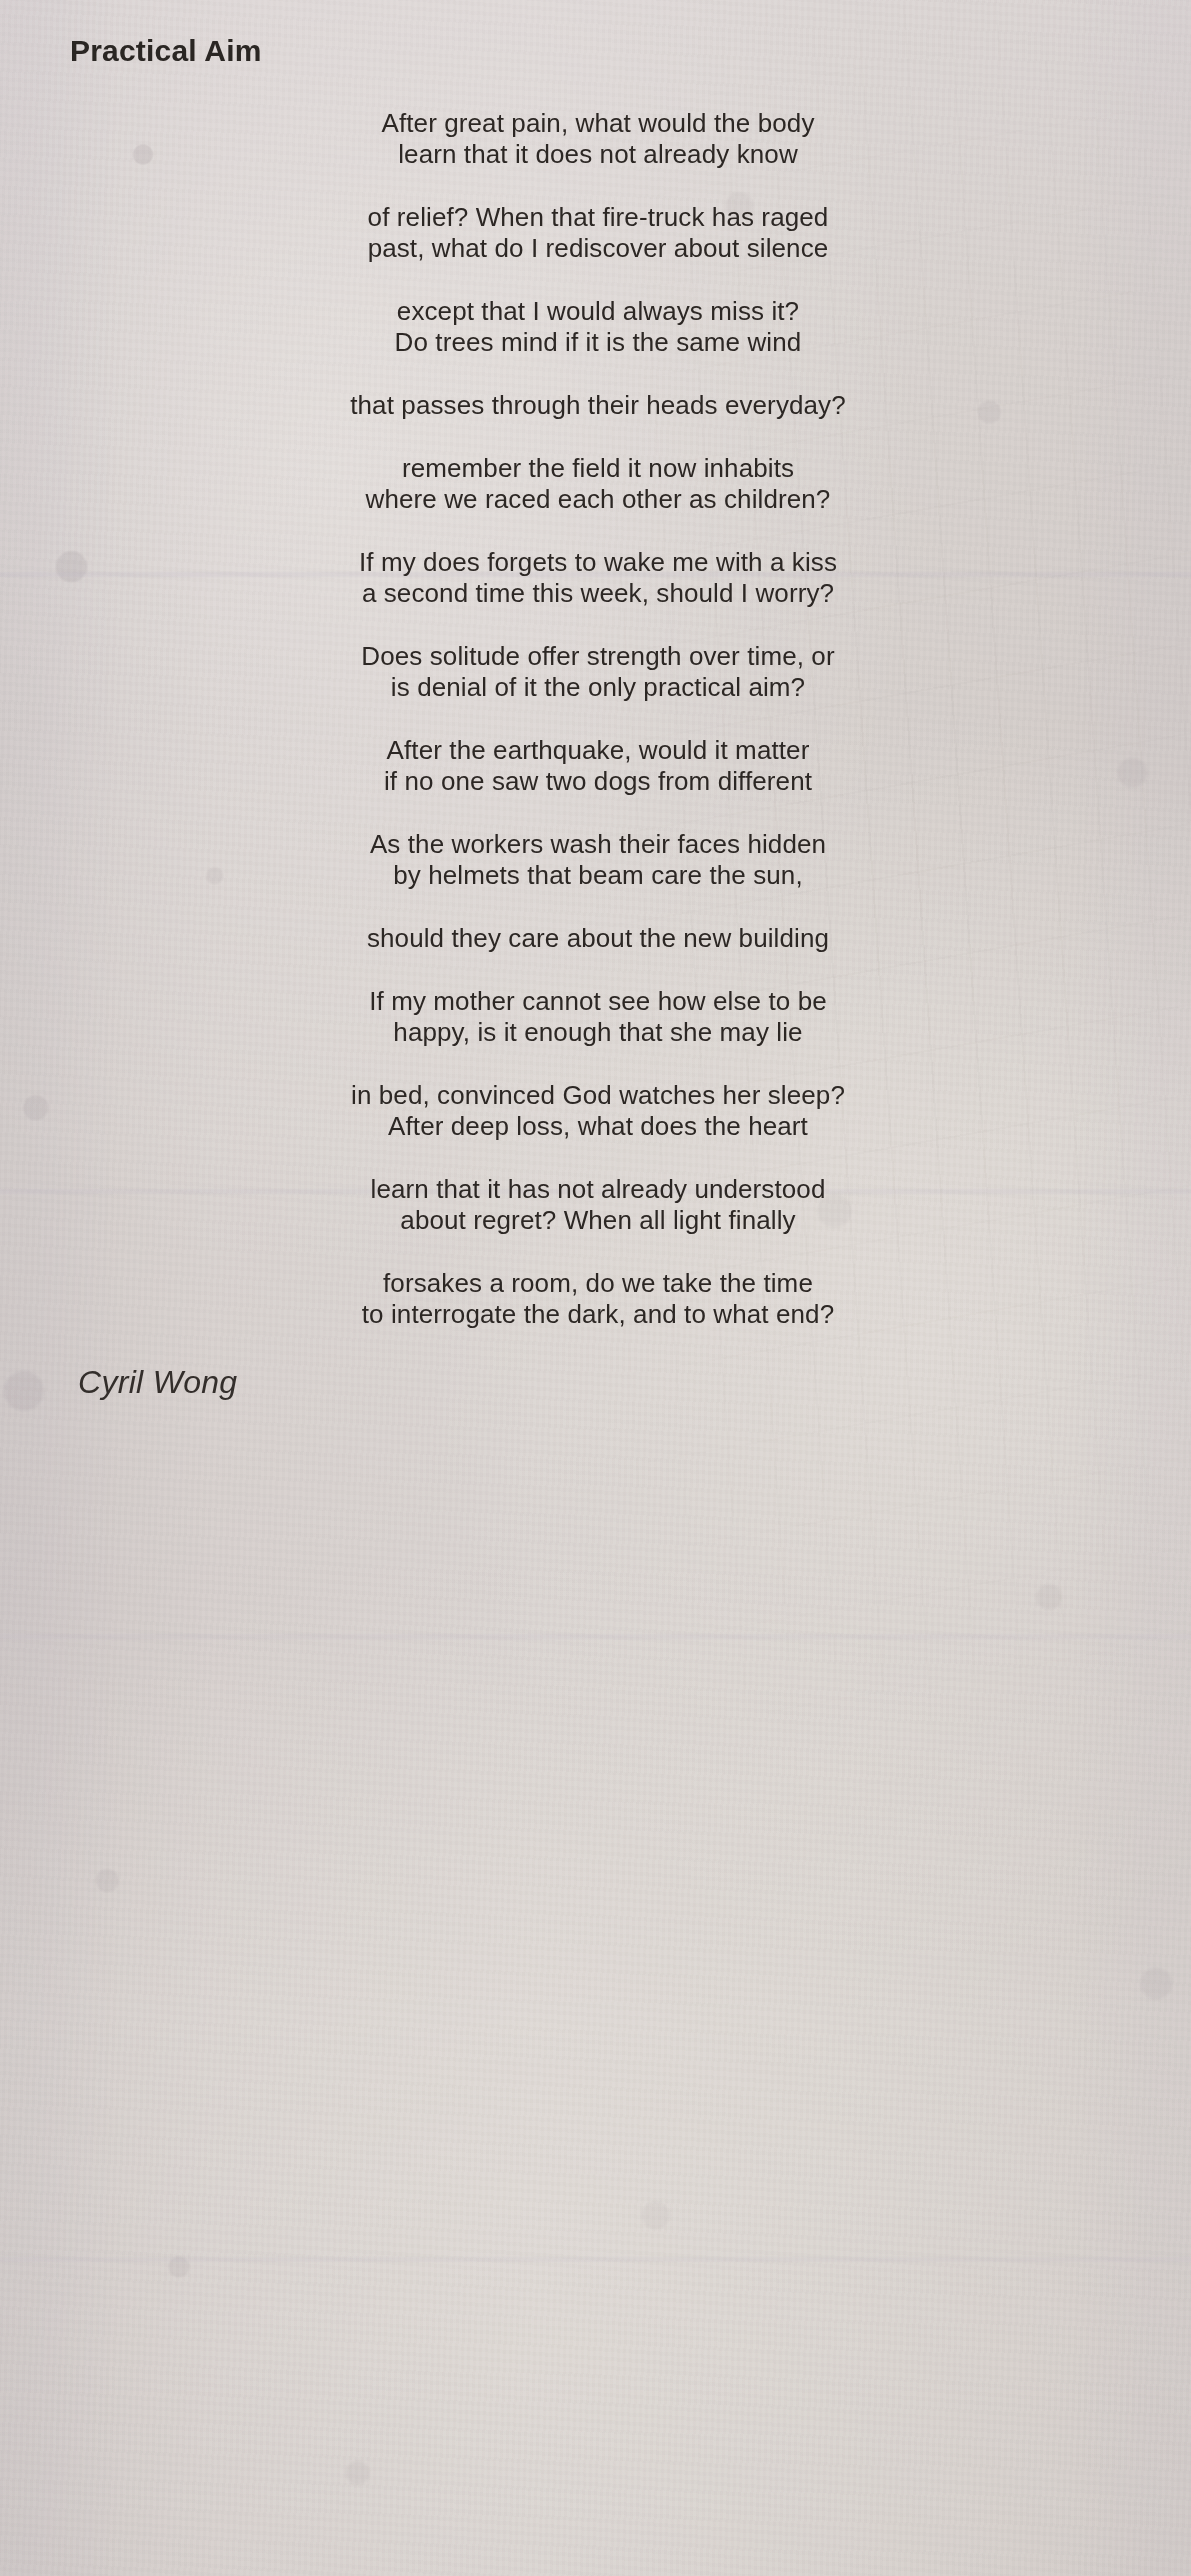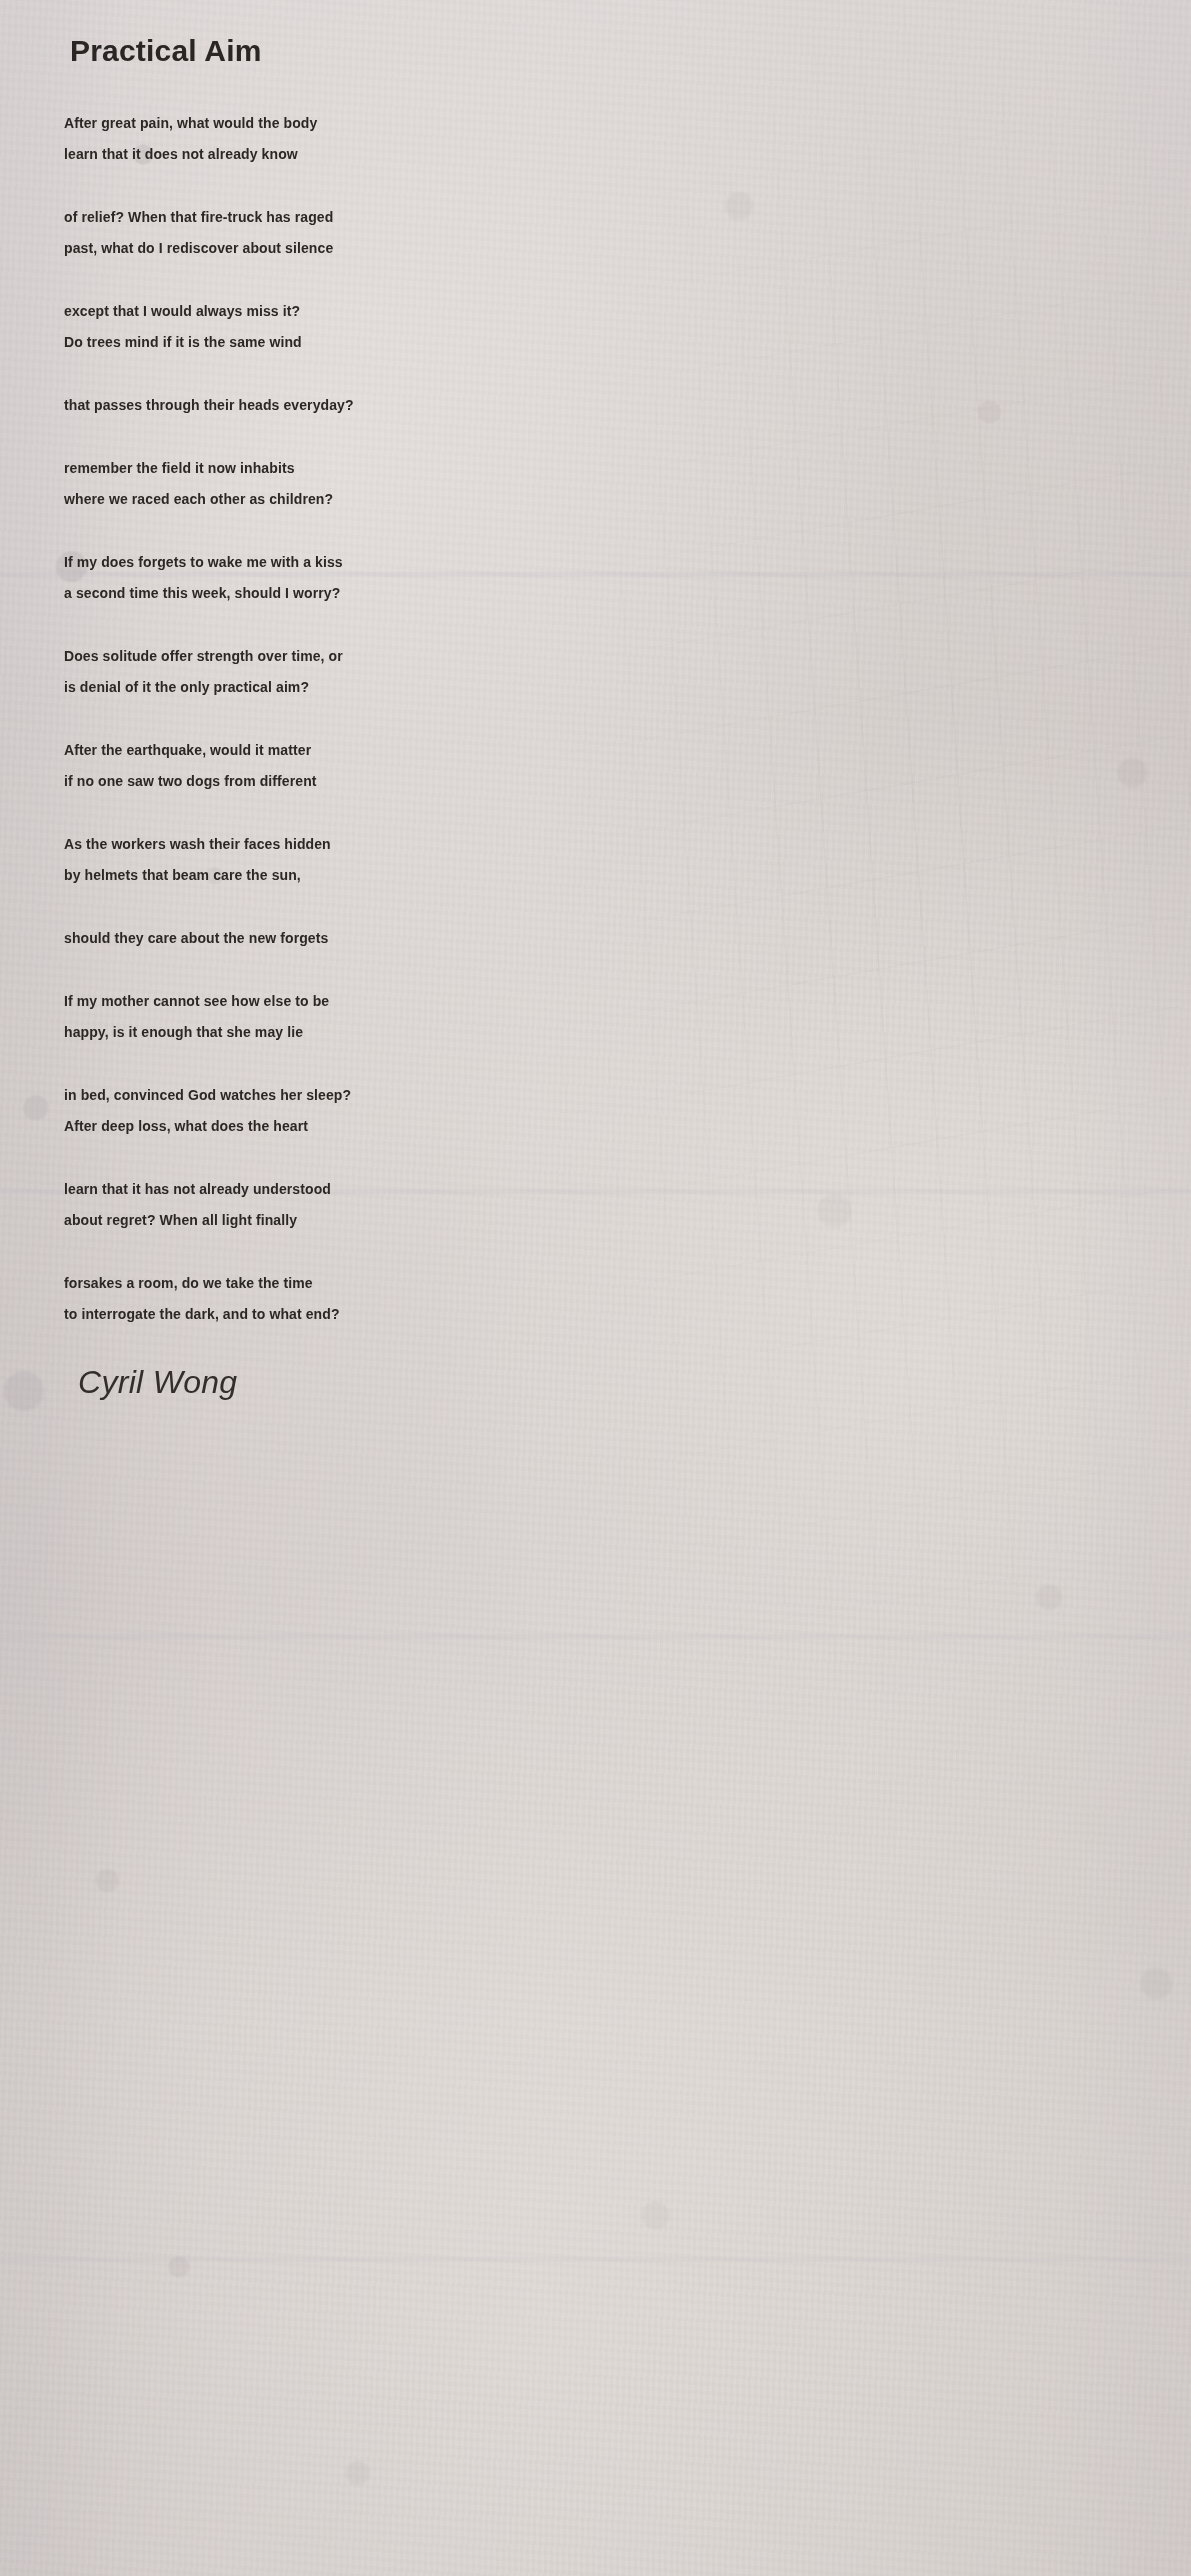--- a/index.html
+++ b/index.html
@@ -106,26 +106,27 @@
   }
 
   #poem-body {
     margin-top: 40px;
   }
 
   .stanza {
     margin: 0 0 32px 0;
   }
   .stanza .line {
-    font-size: 14px;
-    font-weight: bold;
+    font-size: 26px;
+    font-weight: normal;
     color: #2c2724;
     line-height: 31px;
     letter-spacing: 0.1px;
     white-space: pre;
+    text-align: center;
   }
 
   #poem-author {
     margin: 34px 0 0 14px;
     font-size: 32px;
     font-style: italic;
     color: #332e2b;
     letter-spacing: 0.3px;
   }
 </style>
@@ -183,21 +184,21 @@
         <div class="line">if no one saw two dogs from different</div>
       </div>
 
 
       <div class="stanza">
         <div class="line">As the workers wash their faces hidden</div>
         <div class="line">by helmets that beam care the sun,</div>
       </div>
 
       <div class="stanza">
-        <div class="line">should they care about the new forgets</div>
+        <div class="line">should they care about the new building</div>
       </div>
 
       <div class="stanza">
         <div class="line">If my mother cannot see how else to be</div>
         <div class="line">happy, is it enough that she may lie</div>
       </div>
 
       <div class="stanza">
         <div class="line">in bed, convinced God watches her sleep?</div>
         <div class="line">After deep loss, what does the heart</div>

